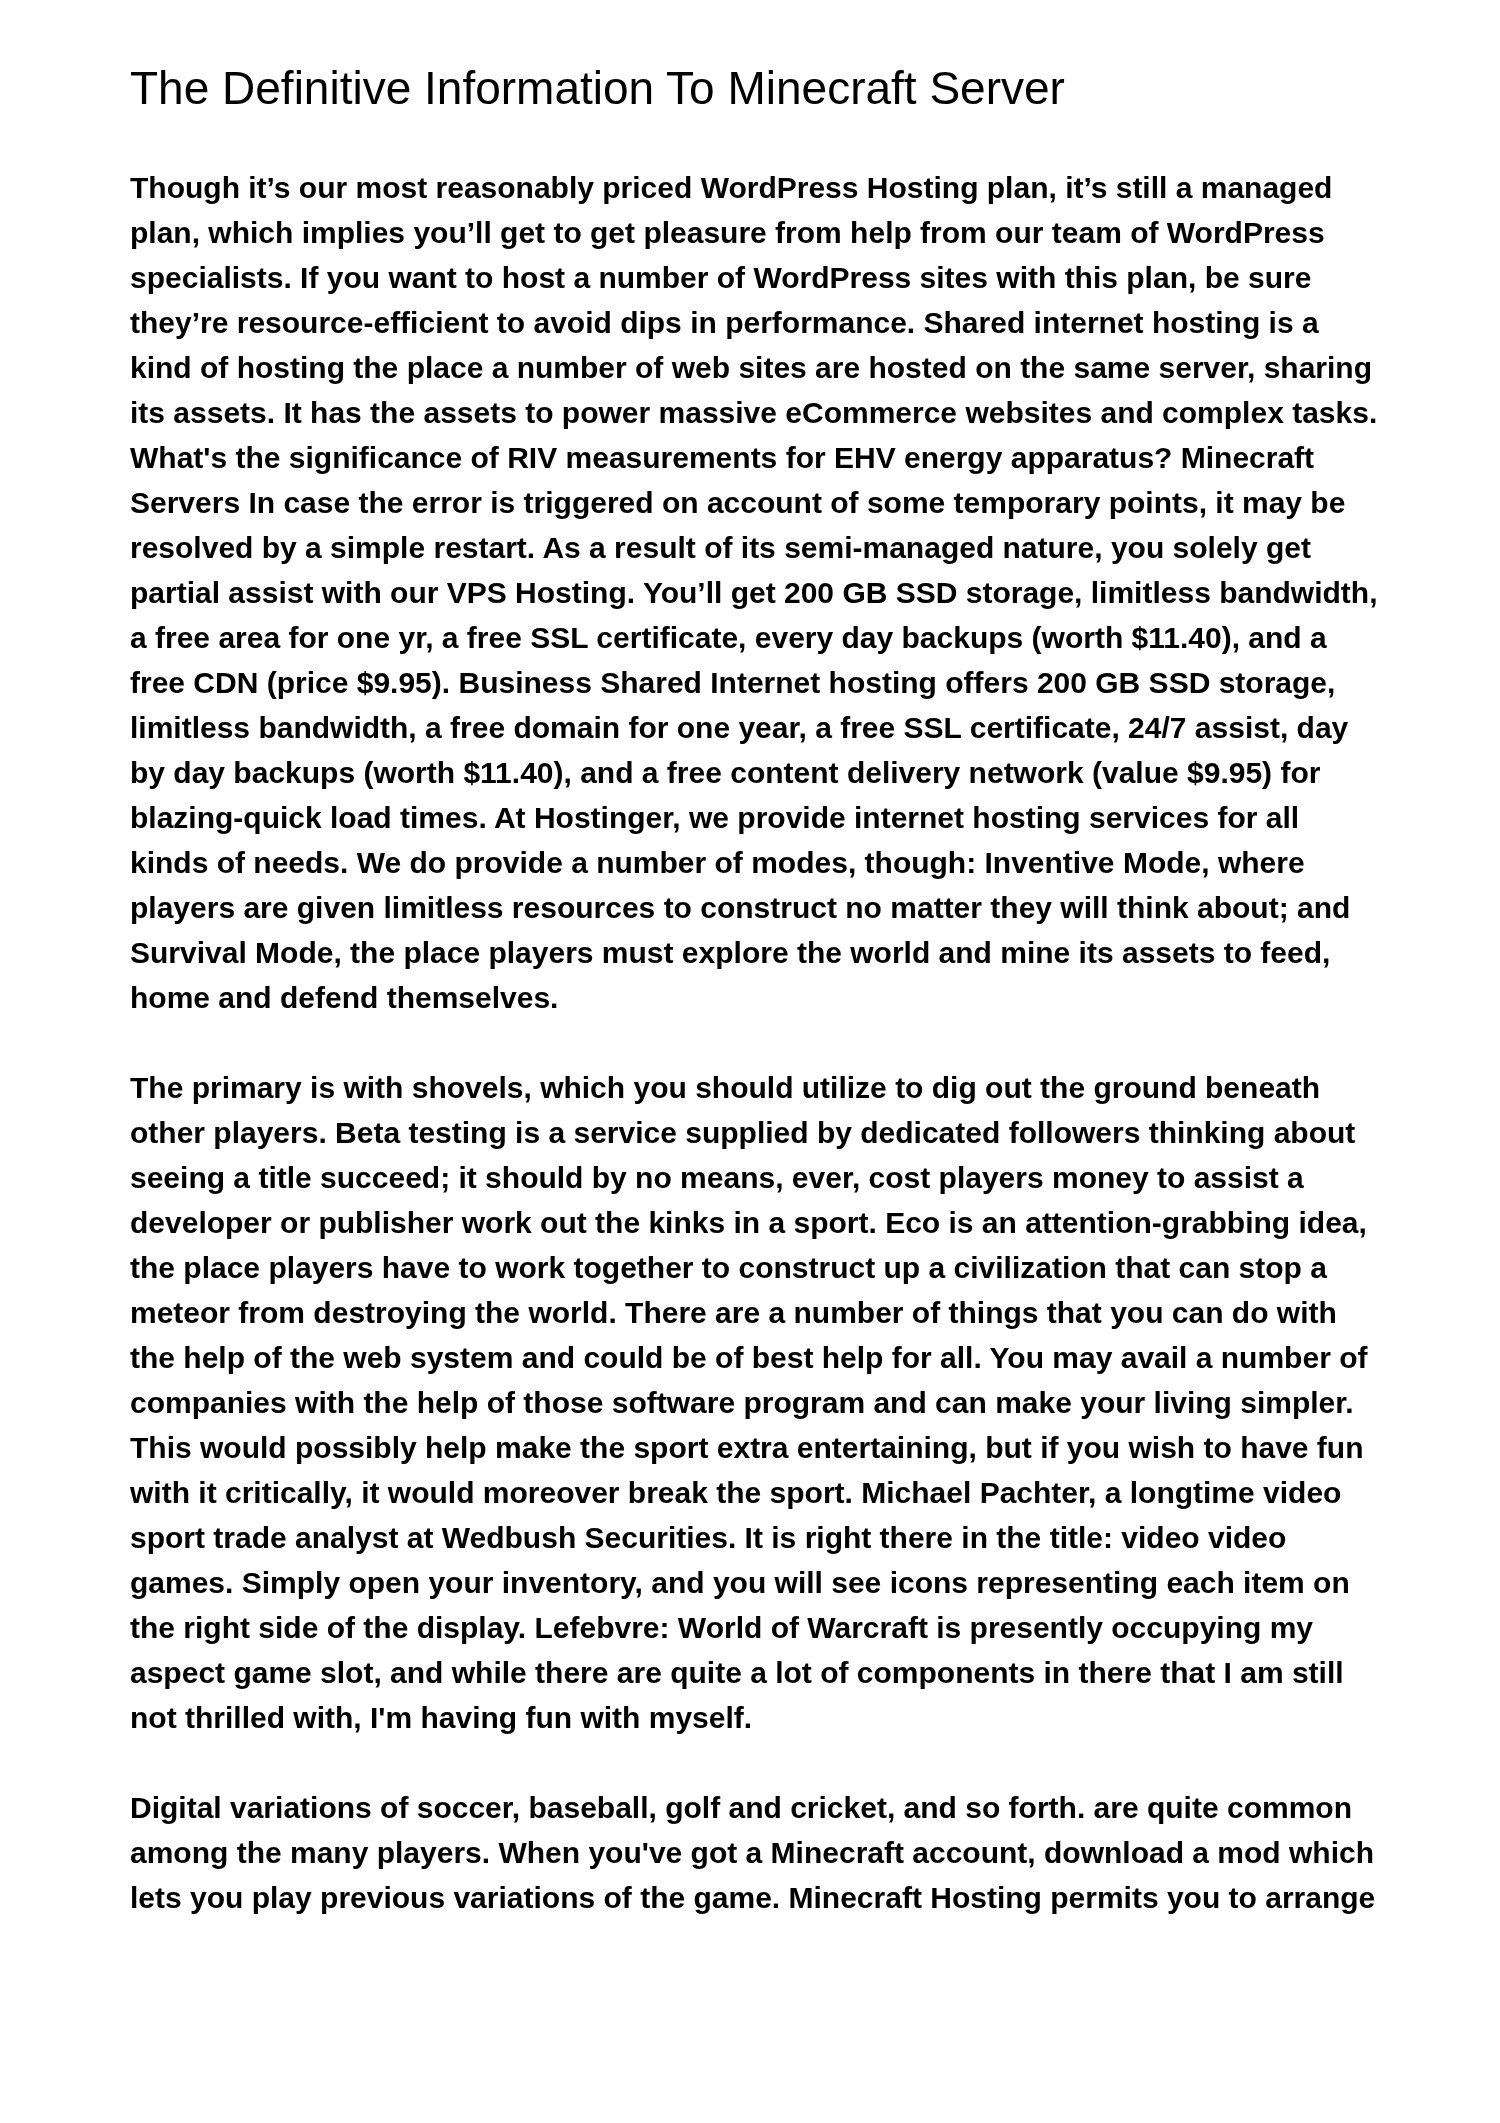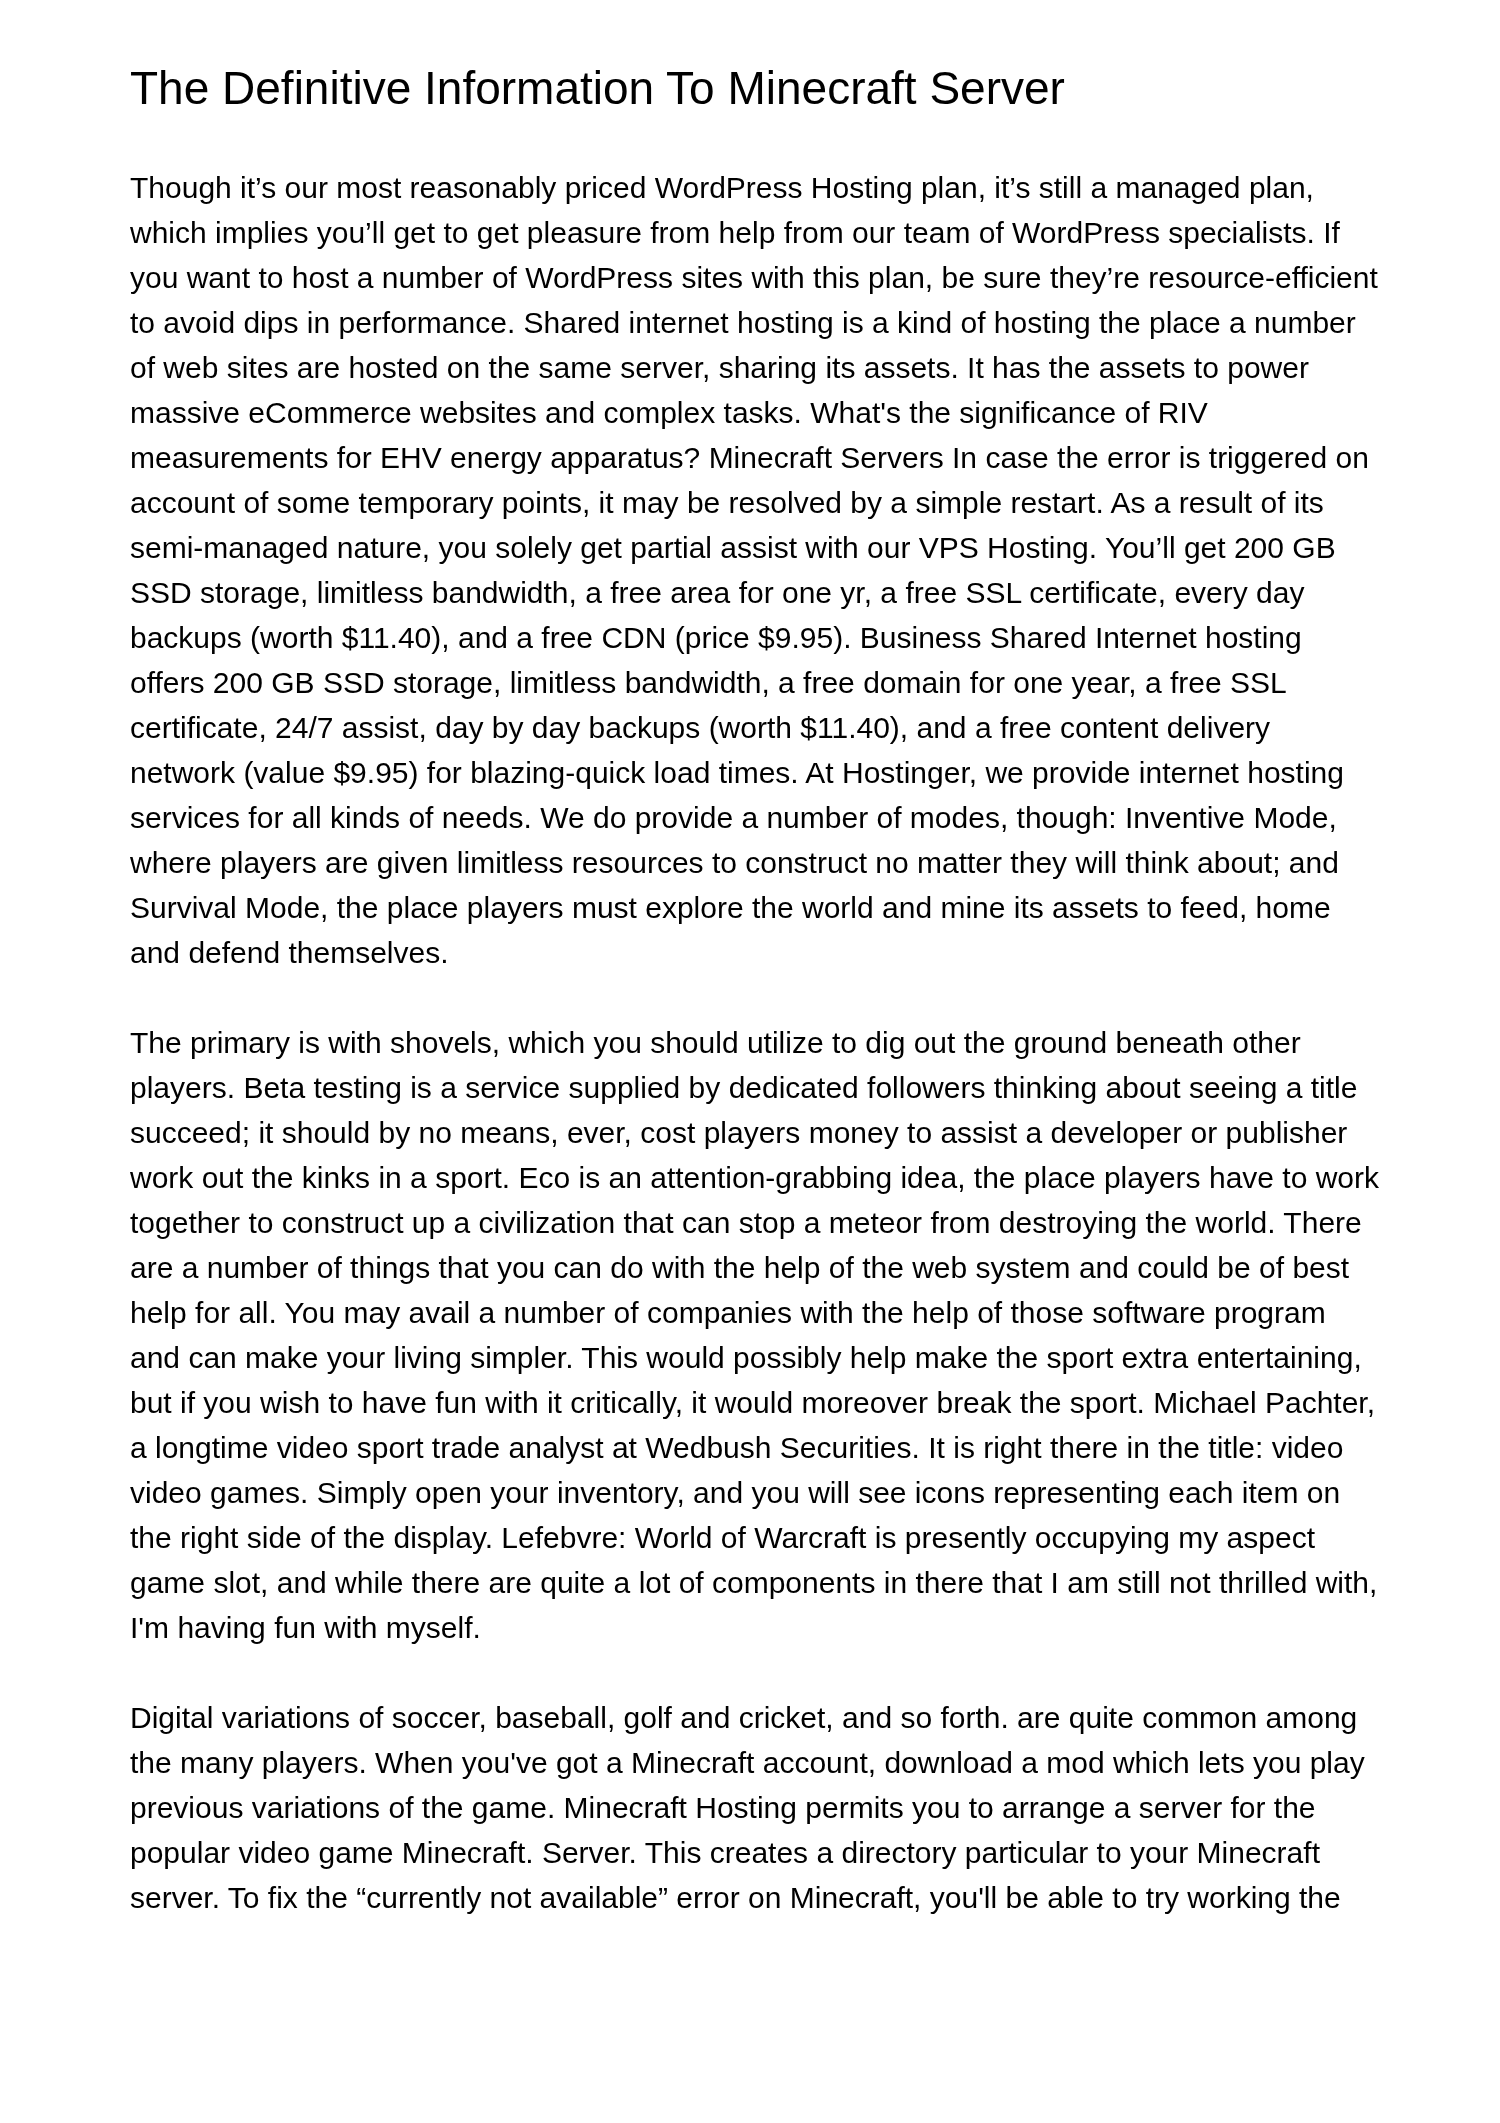--- a/index.html
+++ b/index.html
@@ -22,21 +22,21 @@
   .doc-title {
     font-size: 46px;
     font-weight: 400;
     line-height: 53px;
     letter-spacing: 0;
     margin: 0 0 50px 0;
   }
   .doc-paragraph {
     width: 1250px;
     font-size: 30px;
-    font-weight: 400;
+    font-weight: 700;
     line-height: 45px;
     margin: 12px 0 45px 0;
     text-align: left;
     white-space: normal;
   }
 </style>
 </head>
 <body>
 
 <div class="page">

